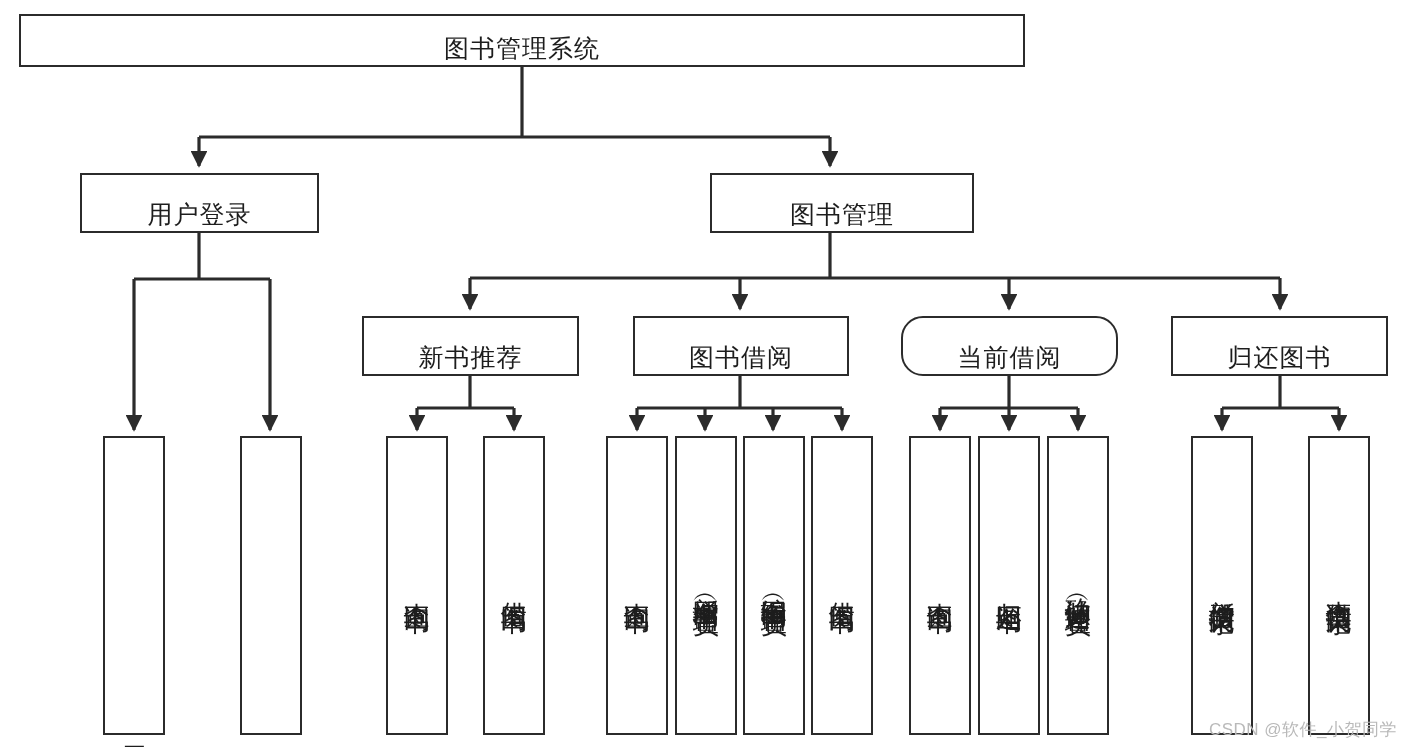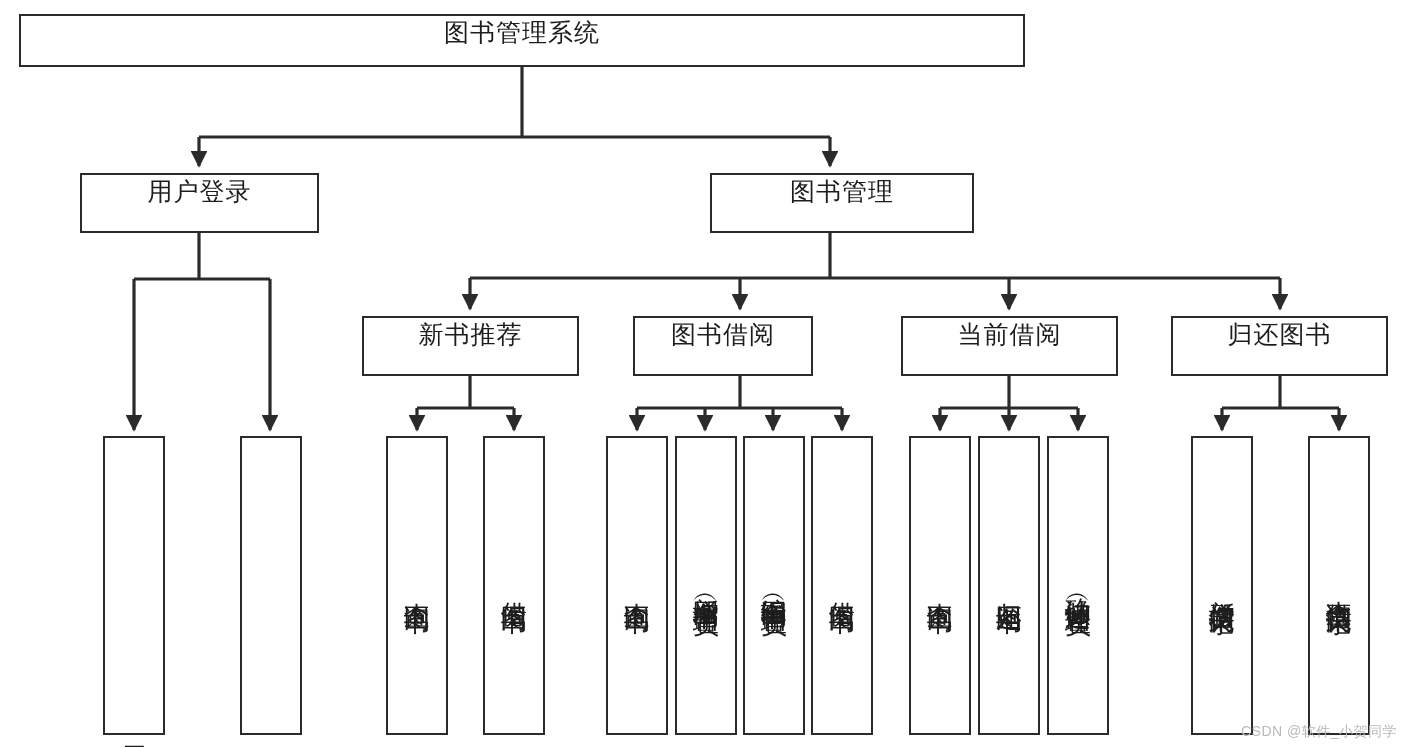--- a/index.html
+++ b/index.html
@@ -24,21 +24,21 @@
     width: 1405px;
     height: 747px;
     pointer-events: none;
   }
   .node {
     position: absolute;
     box-sizing: border-box;
     border: 2.5px solid #2b2b2b;
     background: #ffffff;
     display: flex;
-    align-items: flex-start;
+    align-items: flex-end;
     justify-content: center;
     color: #1d1d1d;
   }
   .node.horiz {
     font-size: 25px;
     letter-spacing: 1px;
   }
   .node.vert {
     align-items: center;
     justify-content: center;
@@ -52,21 +52,21 @@
     white-space: nowrap;
     color: #1d1d1d;
   }
   .vlabel.bottomed {
     align-self: flex-end;
   }
   .watermark {
     position: absolute;
     right: 8px;
     bottom: 6px;
-    font-size: 14px;
+    font-size: 17px;
     color: #b9b9b9;
     letter-spacing: 0.5px;
     white-space: nowrap;
   }
 </style>
 </head>
 <body>
 
 <div id="canvas">
 
@@ -127,24 +127,24 @@
   <div class="node horiz" style="left:80px; top:173px; width:239px; height:60px;">
     <span>用户登录</span>
   </div>
   <div class="node horiz" style="left:710px; top:173px; width:264px; height:60px;">
     <span>图书管理</span>
   </div>
 
   <div class="node horiz" style="left:362px; top:316px; width:217px; height:60px;">
     <span>新书推荐</span>
   </div>
-  <div class="node horiz" style="left:633px; top:316px; width:180px; height:60px;">
+  <div class="node horiz" style="left:633px; top:316px; width:216px; height:60px;">
     <span>图书借阅</span>
   </div>
-  <div class="node horiz" style="left:901px; top:316px; width:217px; height:60px;">
+  <div class="node horiz" style="left:901px; top:316px; width:217px; height:60px;border-radius:22px;">
     <span>当前借阅</span>
   </div>
   <div class="node horiz" style="left:1171px; top:316px; width:217px; height:60px;">
     <span>归还图书</span>
   </div>
 
   <div class="node vert" style="left:103px; top:436px; width:62px; height:299px;">
     <span class="vlabel bottomed">用户登录</span>
   </div>
   <div class="node vert" style="left:240px; top:436px; width:62px; height:299px;">

